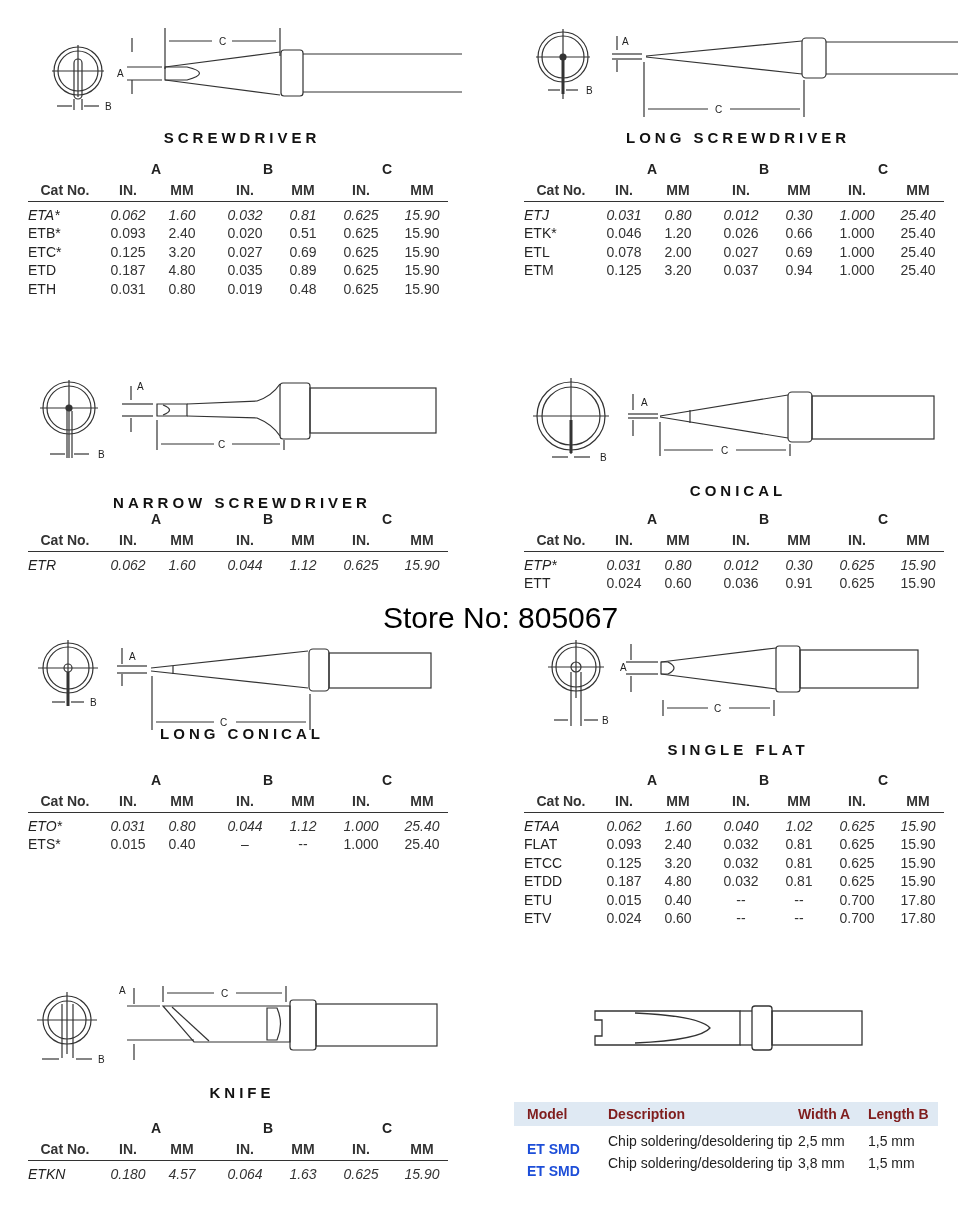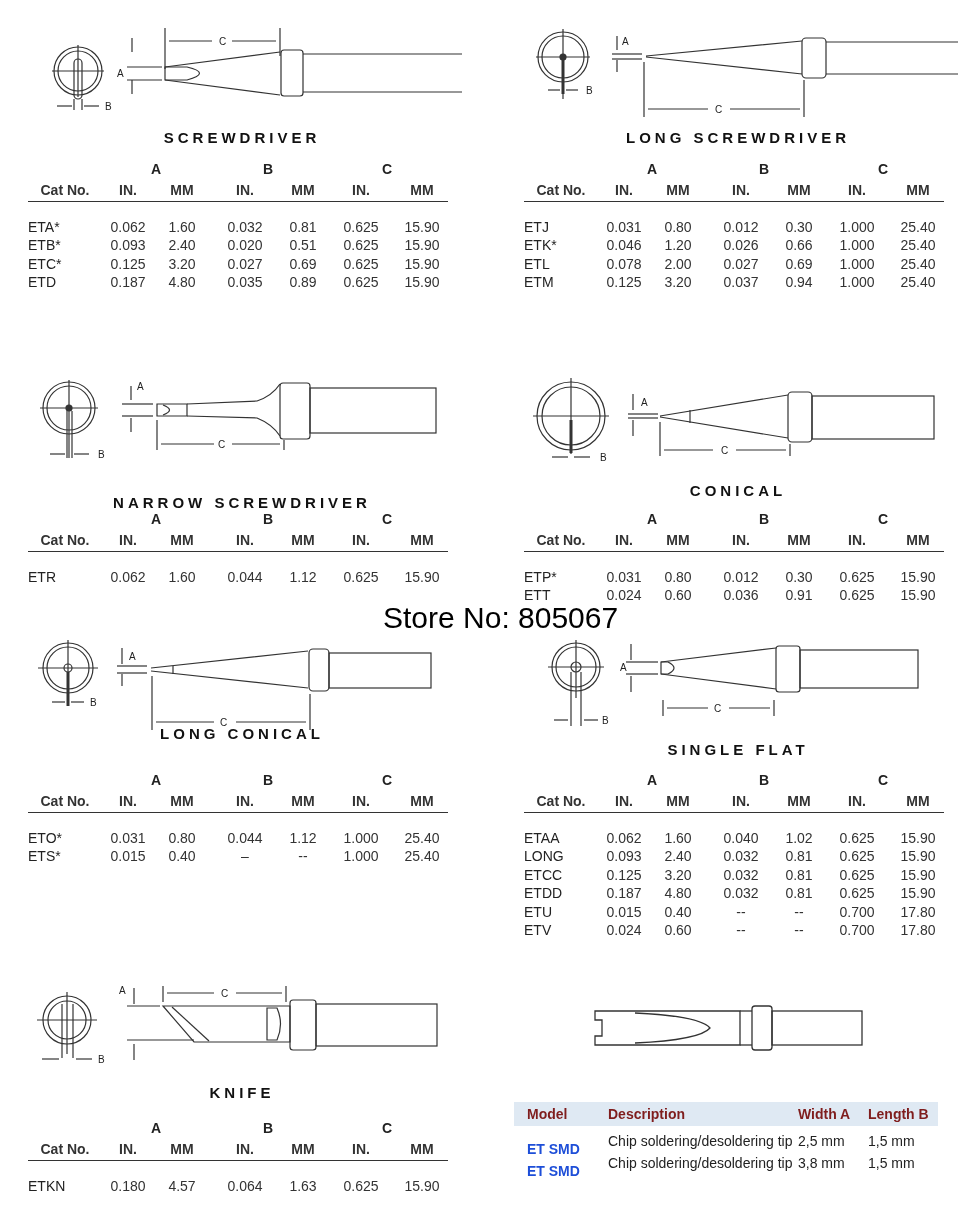--- a/index.html
+++ b/index.html
@@ -6,21 +6,21 @@
   body { width:960px; height:1215px; position:relative; overflow:hidden; font-family:"Liberation Sans", sans-serif; color:#222; }
   .section { position:absolute; width:440px; }
   .diagram { position:absolute; left:0; top:0; width:440px; height:120px; }
   .diagram svg { width:100%; height:100%; }
   .title { position:absolute; left:0; width:440px; text-align:center; font-weight:bold; font-size:15px; letter-spacing:4px; color:#111; }
   table.spec { position:absolute; left:0; width:420px; border-collapse:collapse; font-size:14px; }
   table.spec td, table.spec th { padding:0; height:18.5px; line-height:18.5px; white-space:nowrap; }
   table.spec .grp th { font-weight:bold; font-size:14px; text-align:center; color:#222; }
   table.spec .hdr th { font-weight:bold; font-size:14px; color:#333; border-bottom:1.5px solid #333; height:22px; line-height:20px; }
   table.spec .hdr th.cat { text-align:center; }
-  table.spec tbody tr:first-child td { padding-top:16px; }
+  table.spec tbody tr:first-child td { padding-top:4px;font-style:italic; }
   table.spec td.cat { text-align:left; width:74px; color:#222; }
   table.spec td.num, table.spec th.num { text-align:center; color:#333; }
   .col-ain { width:52px; } .col-amm { width:56px; }
   .col-bin { width:70px; } .col-bmm { width:46px; }
   .col-cin { width:70px; } .col-cmm { width:52px; }
   .watermark { position:absolute; left:383px; top:601px; font-size:30px; color:#000000; }
   .smd-table { position:absolute; left:514px; top:1102px; width:424px; font-size:14px; }
   .smd-head { display:flex; background:#dfe9f3; height:24px; line-height:24px; font-weight:bold; color:#7f1d1d; font-size:14px; }
   .smd-row { display:flex; height:22px; line-height:22px; color:#222; font-size:14px; }
   .smd-head > div:nth-child(1), .smd-row > div:nth-child(1) { width:81px; padding-left:13px; font-weight:bold; }
@@ -314,20 +314,29 @@
       </tr>
       <tr>
         <td class="cat">ETD</td>
         <td class="num">0.187</td>
         <td class="num">4.80</td>
         <td class="num">0.035</td>
         <td class="num">0.89</td>
         <td class="num">0.625</td>
         <td class="num">15.90</td>
       </tr>
+      <tr>
+        <td class="cat">ETH</td>
+        <td class="num">0.031</td>
+        <td class="num">0.80</td>
+        <td class="num">0.019</td>
+        <td class="num">0.48</td>
+        <td class="num">0.625</td>
+        <td class="num">15.90</td>
+      </tr>
     </tbody>
 </table>
 
 <table class="spec" style="left:524px;top:160px;">
   <thead>
     <tr class="grp">
         <th></th>
         <th colspan="2">A</th>
         <th colspan="2">B</th>
         <th colspan="2">C</th>
@@ -515,21 +524,21 @@
       <tr>
         <td class="cat">ETAA</td>
         <td class="num">0.062</td>
         <td class="num">1.60</td>
         <td class="num">0.040</td>
         <td class="num">1.02</td>
         <td class="num">0.625</td>
         <td class="num">15.90</td>
       </tr>
       <tr>
-        <td class="cat">LONG</td>
+        <td class="cat">FLAT</td>
         <td class="num">0.093</td>
         <td class="num">2.40</td>
         <td class="num">0.032</td>
         <td class="num">0.81</td>
         <td class="num">0.625</td>
         <td class="num">15.90</td>
       </tr>
       <tr>
         <td class="cat">ETCC</td>
         <td class="num">0.125</td>

